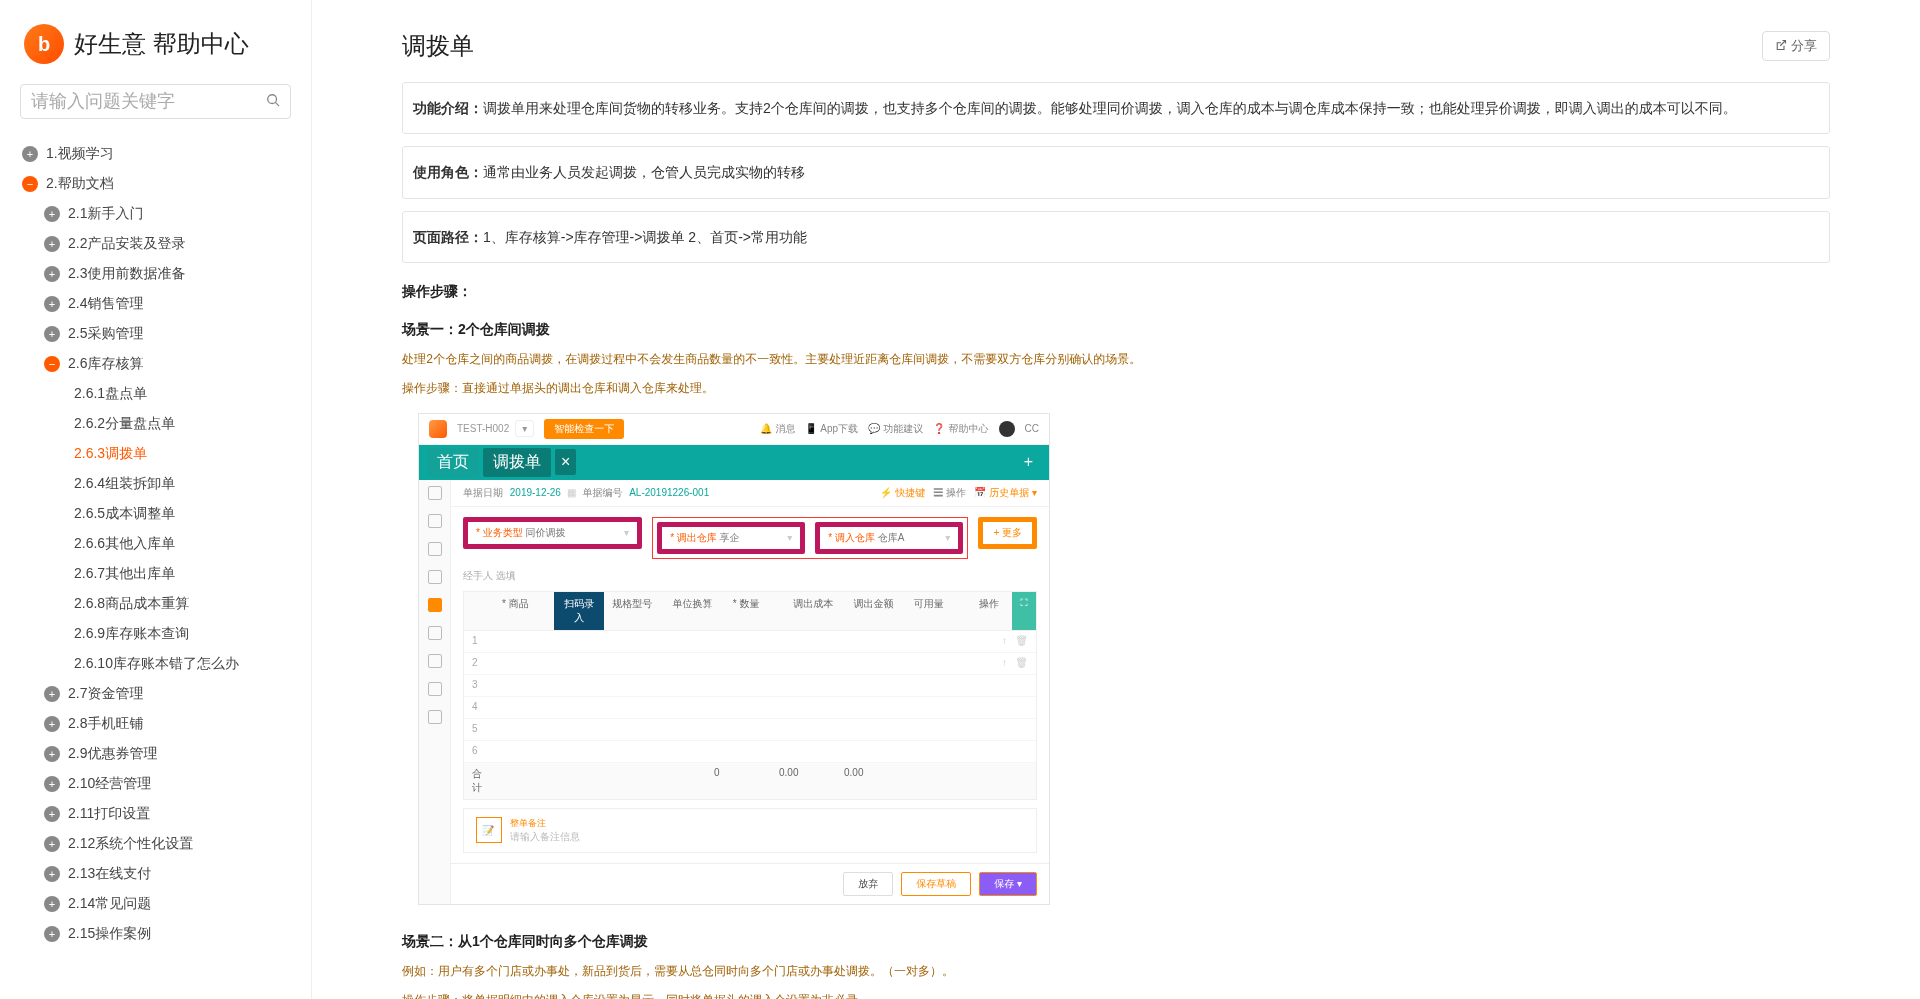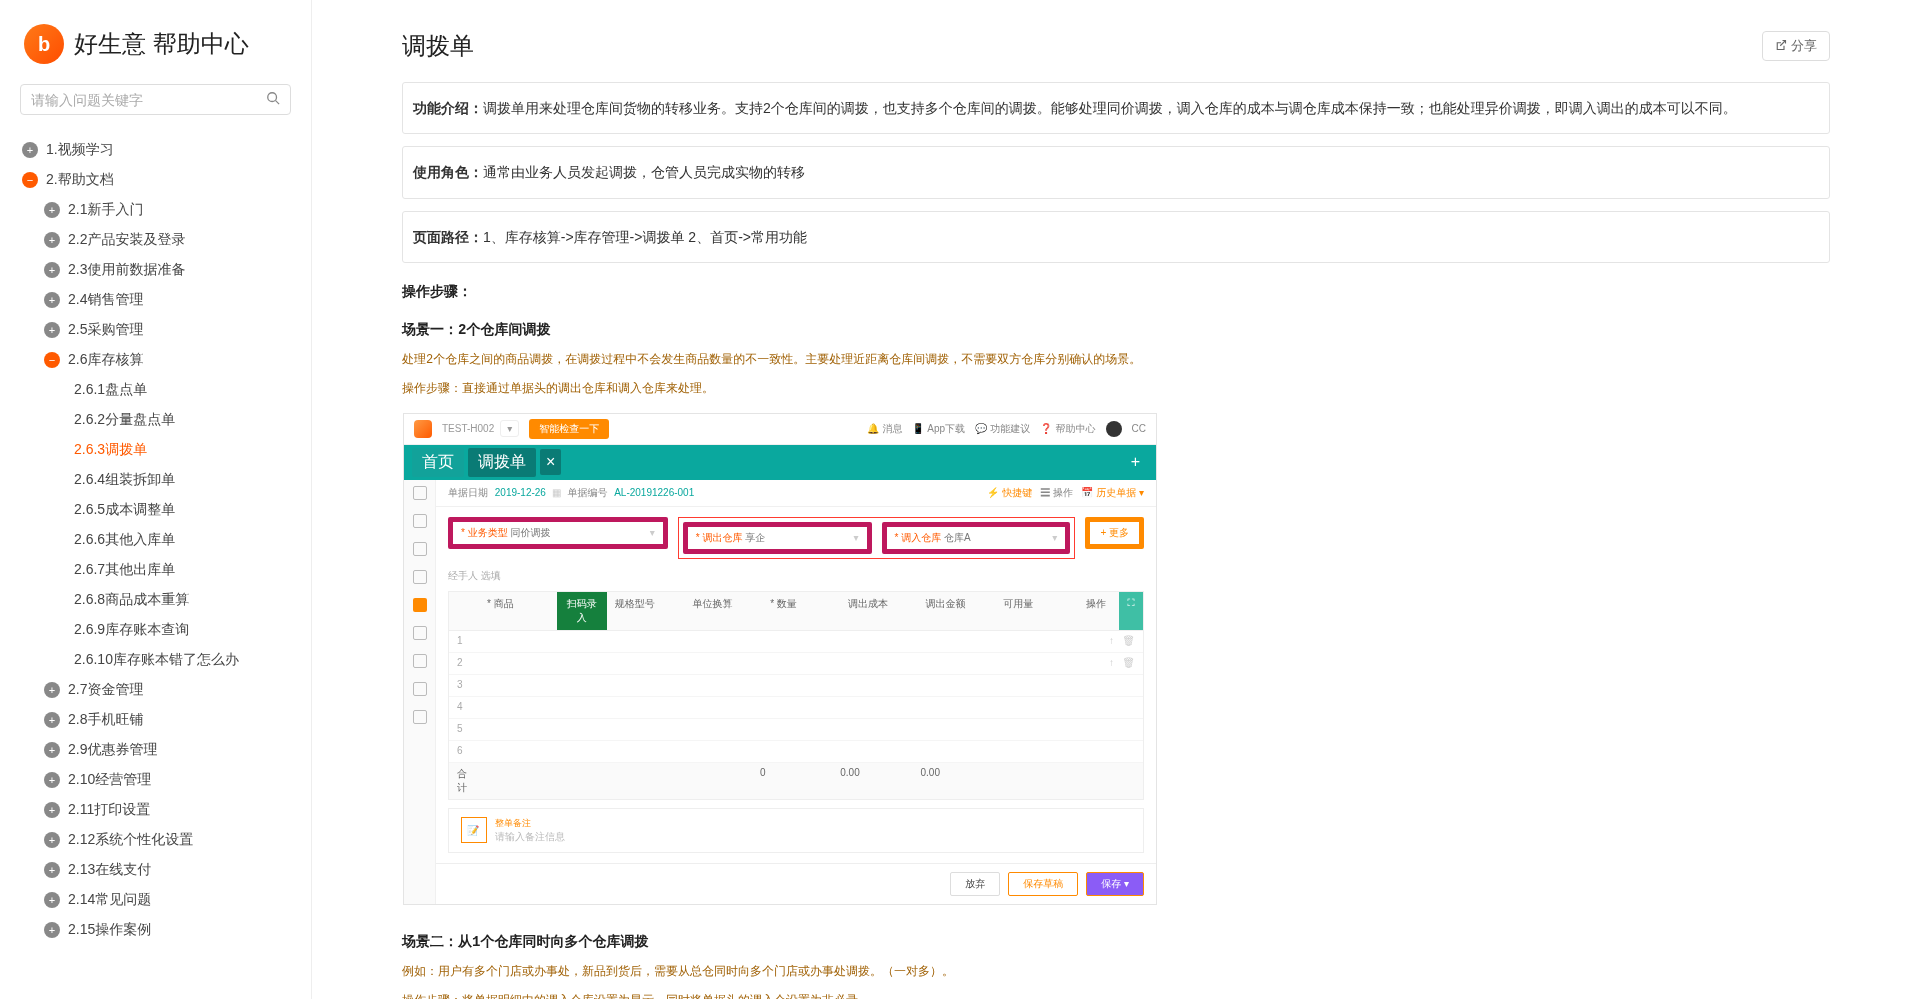--- a/index.html
+++ b/index.html
@@ -5,41 +5,41 @@
 *{box-sizing:border-box;margin:0;padding:0;}
 body{font-family:"PingFang SC","Microsoft YaHei",sans-serif;font-size:13px;color:#333;background:#fff;}
 .page{display:flex;width:1920px;height:999px;}
 .sidebar{width:312px;border-right:1px solid #eee;padding:24px 0;overflow-y:auto;}
 .logo-wrap{display:flex;align-items:center;padding:0 24px 20px;}
 .logo-circle{width:40px;height:40px;border-radius:50%;background:linear-gradient(135deg,#ff7a18,#ff4d00);display:flex;align-items:center;justify-content:center;margin-right:10px;flex-shrink:0;}
 .logo-circle span{color:#fff;font-size:20px;font-weight:bold;}
 .logo-text{font-size:24px;font-weight:500;color:#222;}
 .search-row{padding:0 20px 20px;}
 .search-box{display:flex;align-items:center;border:1px solid #ddd;border-radius:4px;padding:6px 10px;}
-.search-box input{border:none;outline:none;flex:1;font-size:14px;background:transparent;}
+.search-box input{border:none;outline:none;flex:1;font-size:18px;background:transparent;}
 .search-box input::placeholder{color:#aaa;}
 .tree{padding:0 12px;}
 .tree-item{display:flex;align-items:center;padding:6px 10px;cursor:pointer;color:#444;}
 .tree-item .toggle{width:16px;height:16px;border-radius:50%;display:inline-flex;align-items:center;justify-content:center;font-size:11px;line-height:1;margin-right:8px;flex-shrink:0;}
 .tree-item .plus{background:#888;color:#fff;}
 .tree-item .minus{background:#ff5a00;color:#fff;}
 .tree-item .lbl{font-size:14px;}
 .tree-item.active .lbl{color:#ff5a00;}
 .lvl1{padding-left:10px;}
 .lvl2{padding-left:32px;}
 .lvl3{padding-left:62px;}
 .main{flex:1;padding:30px 90px 30px 90px;position:relative;overflow-y:auto;}
 .page-title-row{display:flex;justify-content:space-between;align-items:center;margin-bottom:20px;}
 .page-title{font-size:24px;font-weight:500;color:#222;}
 .share-btn{border:1px solid #ddd;border-radius:4px;padding:5px 12px;font-size:13px;color:#666;cursor:pointer;display:inline-flex;align-items:center;gap:4px;}
 .info-box{border:1px solid #e4e4e4;border-radius:3px;padding:14px 10px;font-size:14px;color:#333;margin-bottom:12px;line-height:1.6;}
 .info-box b{font-weight:600;}
-.section-h{font-size:14px;font-weight:600;color:#222;margin:20px 0 10px;font-family:Liberation Mono, monospace;}
+.section-h{font-size:14px;font-weight:600;color:#222;margin:20px 0 10px;}
 .para{font-size:12px;color:#a16207;line-height:1.9;margin-bottom:6px;font-family:Liberation Mono, monospace;}
-.shot{border:1px solid #e4e4e4;background:#fff;margin:12px 1px 28px;width:754px;font-size:10px;color:#444;}
+.shot{border:1px solid #e4e4e4;background:#fff;margin:12px 16px 28px;width:632px;font-size:10px;color:#444;}
 .shot-top{display:flex;align-items:center;justify-content:space-between;padding:5px 10px;border-bottom:1px solid #f0f0f0;}
 .shot-logo{width:18px;height:18px;border-radius:4px;background:linear-gradient(135deg,#ff9a44,#ff5a00);}
 .shot-title{color:#999;margin-left:10px;flex:1;}
 .shot-chip{display:inline-flex;align-items:center;border:1px solid #eee;border-radius:3px;padding:2px 6px;color:#999;margin-left:6px;}
 .shot-orange-btn{background:#ff8a00;color:#fff;border-radius:3px;padding:3px 10px;font-size:10px;}
 .shot-top-right{display:flex;align-items:center;gap:10px;}
 .shot-top-right span{color:#888;font-size:10px;}
 .shot-avatar{width:16px;height:16px;border-radius:50%;background:#333;}
 .shot-tabs{background:#0aa89e;color:#fff;display:flex;align-items:center;gap:4px;padding:3px 8px;}
 .shot-tab{padding:4px 10px;border-radius:2px;font-size:16px;}
@@ -60,21 +60,21 @@
 .shot-fields.boxed .redrow{border:1px solid #ff3b30;display:flex;gap:10px;padding:4px;}
 .fg{border:5px solid #be185d;border-radius:2px;padding:4px 8px;flex:1;display:flex;align-items:center;justify-content:space-between;color:#777;}
 .fg .req{color:#ff5a00;}
 .fg .chev{color:#ccc;}
 .fg.small{flex:0 0 auto;padding:4px 10px;}
 .shot-extra{padding:0 12px 8px;color:#aaa;}
 .shot-table{margin:0 12px 8px;border:1px solid #eee;}
 .shot-table .thead{display:flex;background:#fafafa;border-bottom:1px solid #eee;}
 .shot-table .th{padding:5px 8px;flex:1;color:#666;}
 .shot-table .th.idx{flex:0 0 30px;}
-.shot-table .th.tag{background:#15803d;color:#fff;flex:0 0 50px;text-align:center;}
+.shot-table .th.tag{background:#0c4a6e;color:#fff;flex:0 0 50px;text-align:center;}
 .shot-table .th.op{flex:0 0 46px;text-align:center;}
 .shot-table .th.full{flex:0 0 24px;background:#3fbfa5;color:#fff;text-align:center;}
 .shot-table .row{display:flex;border-bottom:1px solid #f5f5f5;height:22px;}
 .shot-table .td{padding:4px 8px;flex:1;color:#aaa;}
 .shot-table .td.idx{flex:0 0 30px;}
 .shot-table .td.op{flex:0 0 70px;text-align:right;color:#ccc;}
 .shot-table .sumrow{display:flex;background:#fafafa;}
 .shot-table .sumrow .td{color:#666;}
 .shot-note{display:flex;align-items:center;gap:8px;padding:8px 12px;border:1px solid #eee;margin:0 12px 10px;color:#bbb;}
 .shot-note .noteicon{width:26px;height:26px;border:1px solid #ff8a00;display:flex;align-items:center;justify-content:center;color:#ff8a00;}

